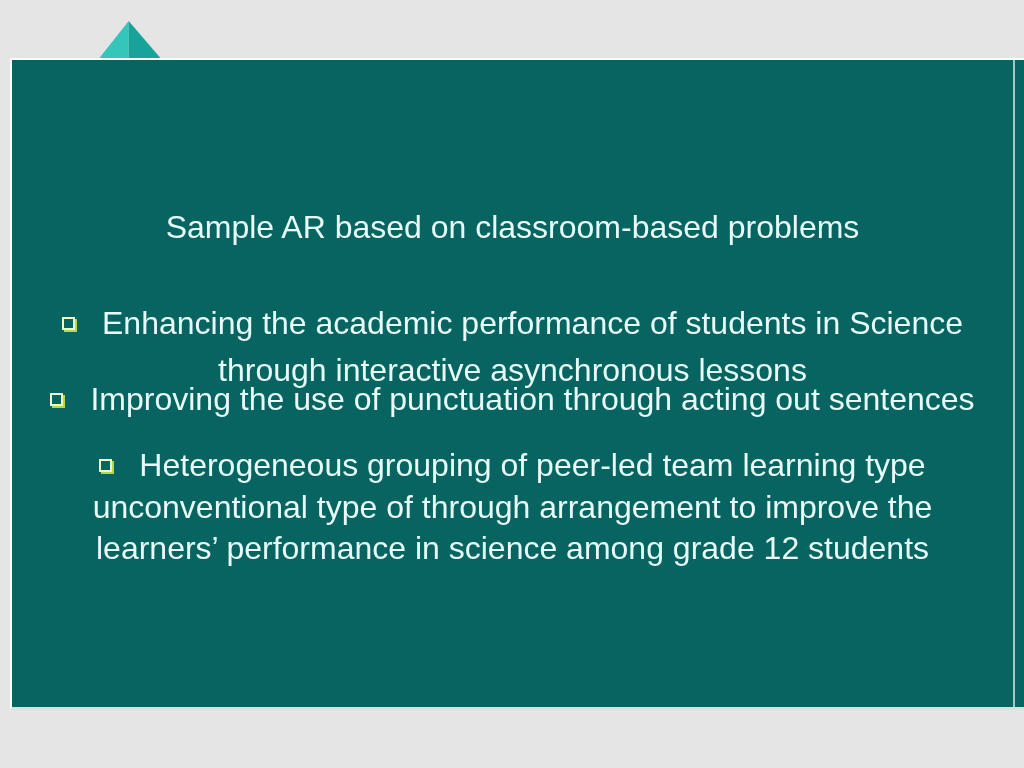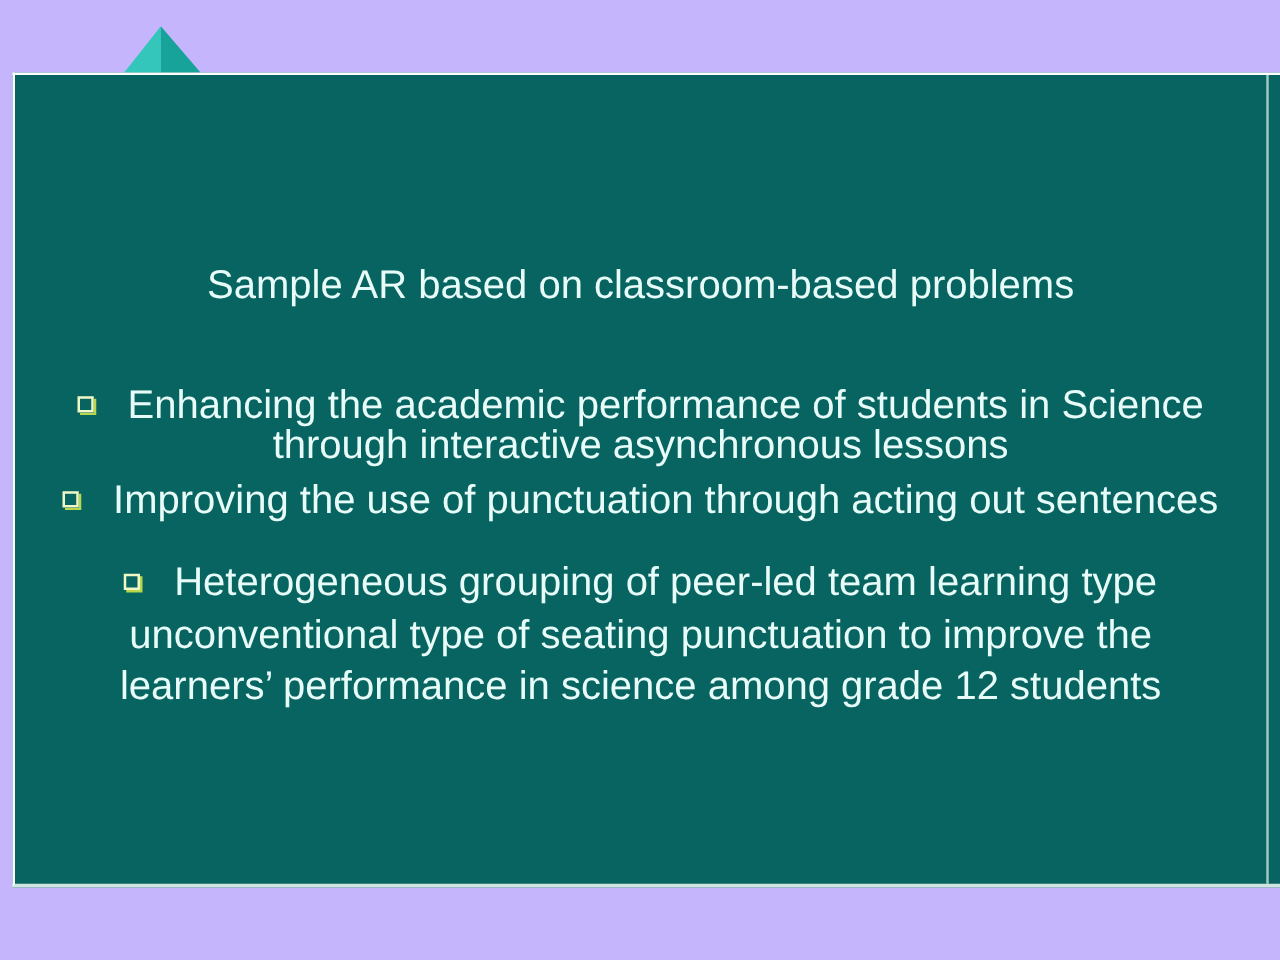--- a/index.html
+++ b/index.html
@@ -8,21 +8,21 @@
     background: #000000;
     width: 1024px;
     height: 768px;
     overflow: hidden;
     font-family: "Liberation Sans", sans-serif;
   }
   .stage {
     position: relative;
     width: 1024px;
     height: 768px;
-    background: #c4b5fd;
+    background: #e5e5e5;
   }
   
   .diamond {
     position: absolute;
     left: 97px;
     top: 21px;
     width: 66px;
     height: 40px;
     z-index: 1;
   }
@@ -71,21 +71,21 @@
     height: 42px;
     line-height: 42px;
     text-align: center;
     font-size: 32px;
     color: #e7fbf8;
     white-space: nowrap;
     letter-spacing: 0px;
   }
   .title-line { top: 146px; }
   .b1l1 { top: 242px; }
-  .b1l2 { top: 274px; text-align: center; }
+  .b1l2 { top: 289px; text-align: center; }
   .b2l1 { top: 318px; }
   .b3l1 { top: 384px; }
   .b3l2 { top: 426px; }
   .b3l3 { top: 467px; }
   
   .bullet-sq {
     display: inline-block;
     width: 9px;
     height: 9px;
     border: 2px solid #f2f7c6;
@@ -117,17 +117,17 @@
     </div>
     <div class="txtline b1l2">through interactive asynchronous lessons</div>
 
     <div class="txtline b2l1">
       <span class="bullet-sq"></span><span>Improving the use of punctuation through acting out sentences</span>
     </div>
 
     <div class="txtline b3l1">
       <span class="bullet-sq"></span><span>Heterogeneous grouping of peer-led team learning type</span>
     </div>
-    <div class="txtline b3l2">unconventional type of seating punctuation to improve the</div>
+    <div class="txtline b3l2">unconventional type of through arrangement to improve the</div>
     <div class="txtline b3l3">learners’ performance in science among grade 12 students</div>
   </div>
 
 </div>
 
 </body></html>

